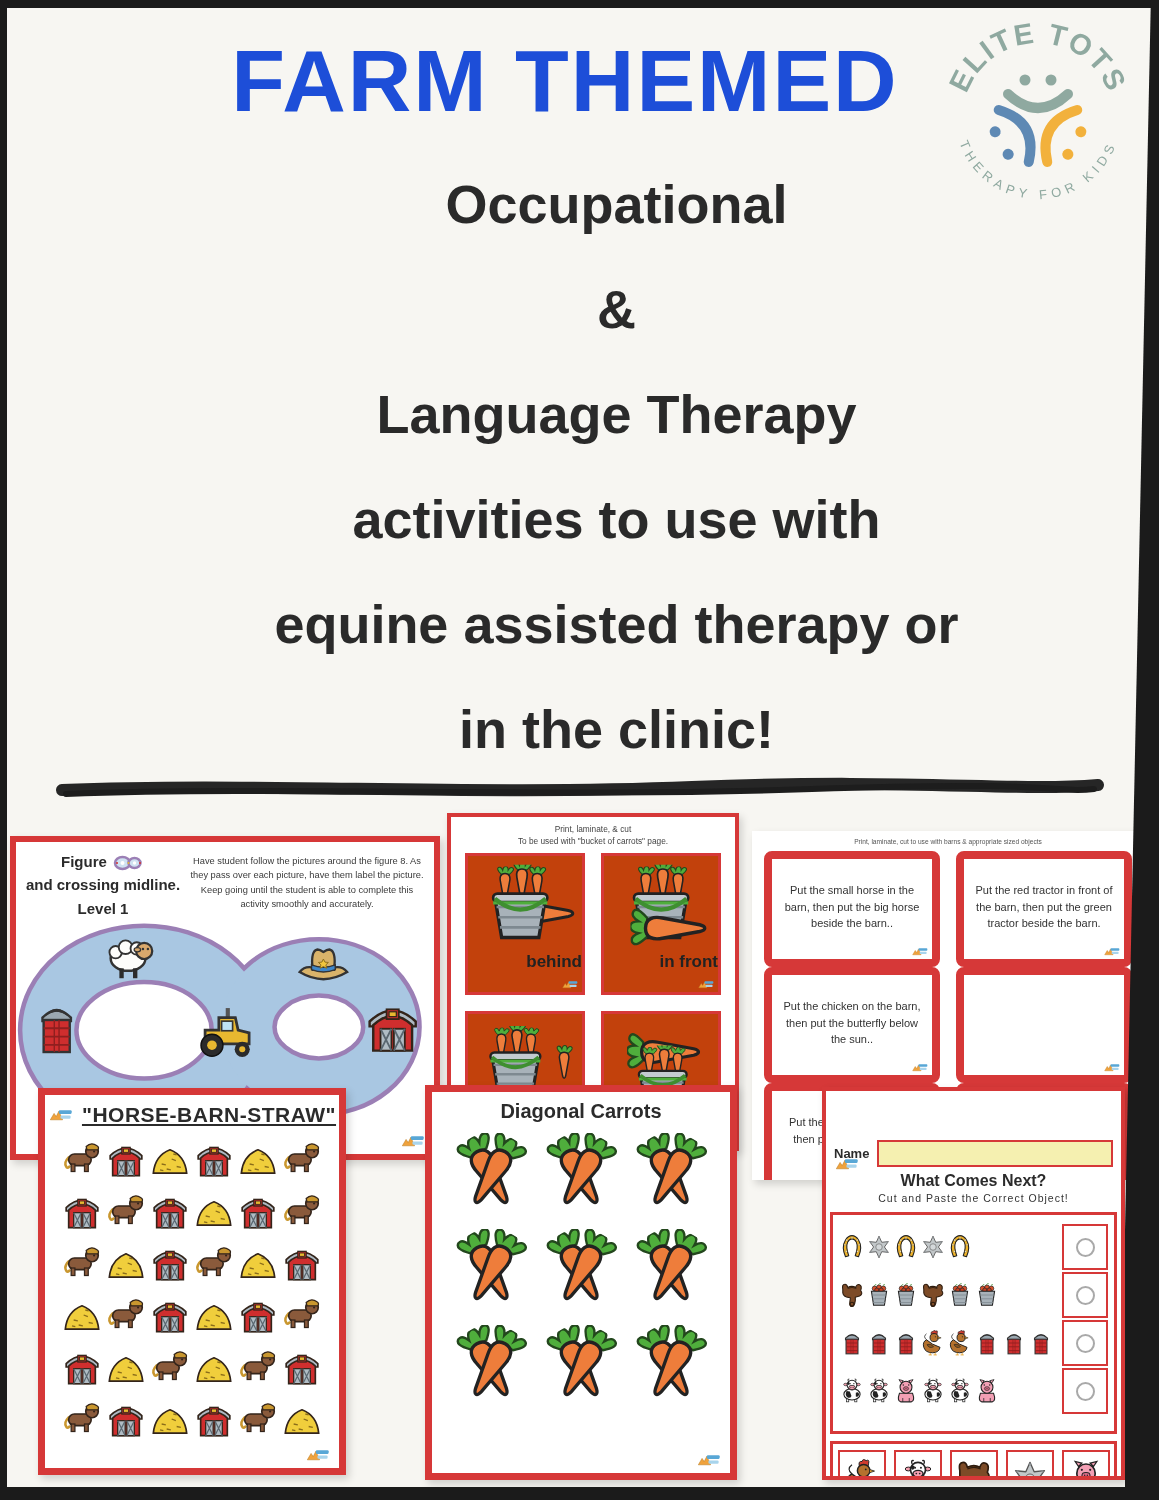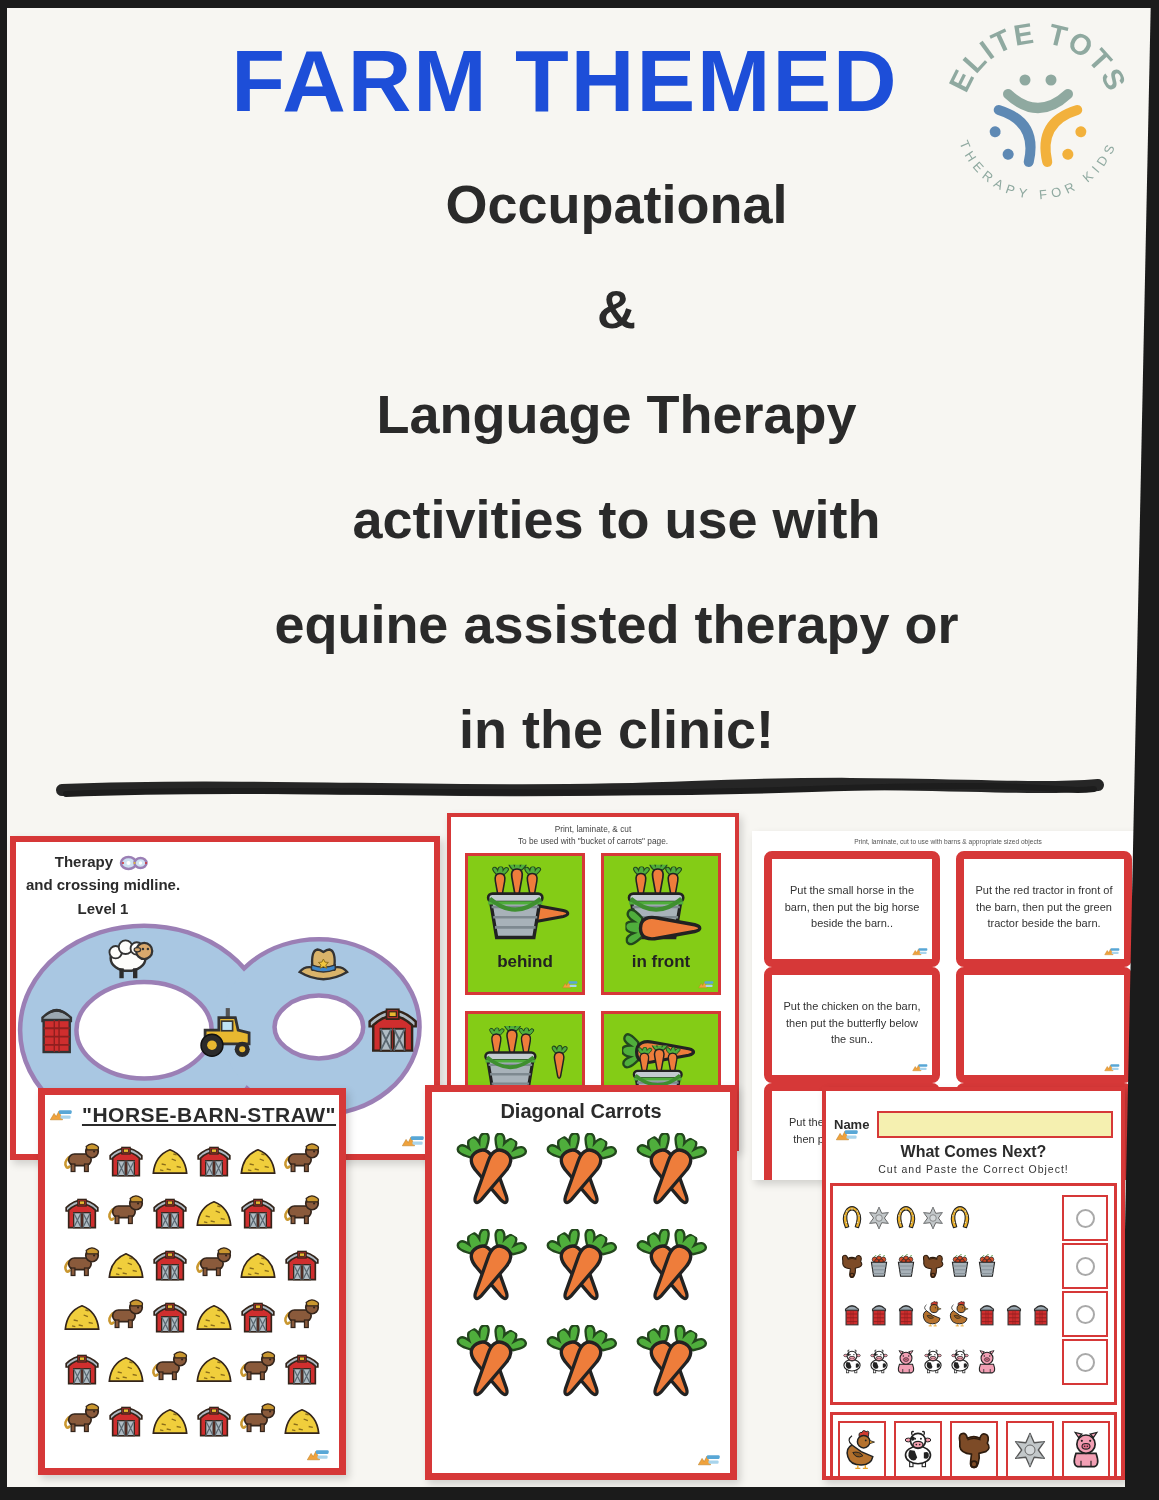--- a/index.html
+++ b/index.html
@@ -28,22 +28,22 @@
   #sheet-fig8{left:10px;top:836px;width:418px;height:312px;z-index:2;}
   .fig8-head-left{position:absolute;left:8px;top:8px;width:158px;text-align:center;
     font-size:15px;font-weight:600;line-height:1.55;}
   .fig8-instr{position:absolute;left:172px;top:12px;width:238px;font-size:9.3px;
     line-height:1.55;text-align:center;color:#3a3a3a;}
   .fig8-art{position:absolute;left:0;top:62px;}
   
   #sheet-bucket{left:447px;top:813px;width:284px;height:330px;z-index:2;border:4px solid #d63838;}
   .bucket-head{text-align:center;font-size:8.3px;line-height:1.5;padding-top:6px;color:#444;}
   .bucket-grid{display:grid;grid-template-columns:120px 120px;gap:16px 16px;justify-content:center;margin-top:5px;}
-  .bucket-card{border:3px solid #d63838;height:136px;position:relative;background:#84cc16;
-    display:flex;flex-direction:column;align-items:center;justify-content:flex-start;}
+  .bucket-card{border:3px solid #d63838;height:136px;position:relative;background:#c2410c;
+    display:flex;flex-direction:column;align-items:flex-end;justify-content:flex-start;}
   .bucket-art{width:104px;height:98px;margin-top:2px;}
   .bucket-label{font-size:17px;font-weight:600;color:#222;margin-top:-4px;}
   
   #sheet-cards{left:752px;top:831px;width:392px;height:349px;z-index:2;}
   .cards-head{text-align:center;font-size:6.6px;padding-top:7px;color:#555;}
   .cards-grid{display:grid;grid-template-columns:1fr 1fr;gap:0 16px;padding:6px 12px 0;}
   .instr-card{border:8px solid #d63838;border-radius:8px;min-height:80px;background:#fff;
     display:flex;align-items:center;justify-content:center;text-align:center;
     font-size:11px;line-height:1.5;color:#333;padding:8px 8px 12px;position:relative;}
   
@@ -52,21 +52,21 @@
   .hbs-title{font-size:21px;font-weight:700;text-decoration:underline;letter-spacing:.5px;}
   .hbs-grid{display:grid;grid-template-columns:repeat(6,40px);gap:12px 4px;justify-content:center;margin-top:12px;}
   .hbs-icon{width:40px;height:40px;}
   
   #sheet-diag{left:425px;top:1085px;width:298px;height:381px;z-index:3;border:7px solid #d63838;}
   .diag-title{text-align:center;font-size:20px;font-weight:600;margin-top:8px;}
   .diag-grid{display:grid;grid-template-columns:repeat(3,80px);gap:16px 10px;justify-content:center;margin-top:10px;}
   .diag-icon{width:80px;height:80px;}
   
   #sheet-wcn{left:822px;top:1087px;width:295px;height:385px;z-index:4;border:4px solid #d63838;}
-  .wcn-head{position:relative;padding:20px 8px 4px;}
+  .wcn-head{position:relative;padding:20px 8px 4px;margin-top:29px;}
   .name-row{display:flex;align-items:center;gap:8px;}
   .name-label{font-size:13px;font-weight:600;}
   .name-box{flex:1;height:23px;background:#f5f0b0;border:2px solid #d63838;}
   .wcn-title{text-align:center;font-size:16px;font-weight:700;margin-top:5px;}
   .wcn-sub{text-align:center;font-size:10.5px;letter-spacing:1px;margin-top:2px;color:#333;}
   .wcn-main{border:3px solid #d63838;margin:4px 4px 0;padding:6px 6px 14px;position:relative;}
   .wcn-row{display:flex;align-items:center;margin:4px 0;height:44px;}
   .wcn-icons{display:flex;align-items:center;gap:1px;}
   .wcn-icon{width:26px;height:38px;}
   .answer-box{width:42px;height:42px;border:2px solid #d63838;margin-left:auto;
@@ -299,34 +299,35 @@
 </svg>
 
 <svg class="divider" width="1056" height="32" viewBox="0 0 1056 32">
   <path d="M10,16 C200,8 420,22 640,13 S960,18 1046,11" stroke="#262626" stroke-width="12" fill="none" stroke-linecap="round"></path>
   <path d="M14,20 C240,12 500,24 760,15 S1000,20 1042,15" stroke="#1d1d1d" stroke-width="6" fill="none" stroke-linecap="round"></path>
 </svg>
 
 <div id="sheet-fig8" class="sheet redborder">
   <div class="fig8-head-left">
     <div>
-      <span>Therapy</span>
+      <span>Figure</span>
       <svg width="34" height="20" viewBox="0 0 64 40" style="vertical-align:middle">
         <ellipse cx="21" cy="20" rx="15" ry="12" fill="#cfe2f1" stroke="#9b7fb5" stroke-width="5"></ellipse>
         <ellipse cx="45" cy="20" rx="12" ry="10" fill="#cfe2f1" stroke="#9b7fb5" stroke-width="5"></ellipse>
         <circle cx="21" cy="20" r="4" fill="#fff"></circle>
           <circle cx="45" cy="20" r="3.4" fill="#fff"></circle>
         <circle cx="10" cy="20" r="2" fill="#cf2e2e"></circle>
           <circle cx="33" cy="20" r="2" fill="#e8b830"></circle>
           <circle cx="56" cy="20" r="2" fill="#cf2e2e"></circle>
       </svg>
     </div>
     <div>and crossing  midline.</div>
     <div>Level 1</div>
   </div>
+  <div class="fig8-instr">Have student follow the pictures around the figure 8. As they pass over each picture, have them label the picture. Keep going until the student is able to complete this activity smoothly and accurately.</div>
   <svg class="fig8-art" width="418" height="246" viewBox="0 0 620 380">
     <ellipse cx="185" cy="195" rx="148" ry="118" fill="none" stroke="#9b7fb5" stroke-width="94"></ellipse>
     <ellipse cx="455" cy="190" rx="112" ry="92" fill="none" stroke="#9b7fb5" stroke-width="94"></ellipse>
     <ellipse cx="185" cy="195" rx="148" ry="118" fill="none" stroke="#a9c7e2" stroke-width="80"></ellipse>
     <ellipse cx="455" cy="190" rx="112" ry="92" fill="none" stroke="#a9c7e2" stroke-width="80"></ellipse>
     <use href="#i-sheep" x="120" y="38" width="92" height="92"></use>
     <use href="#i-cowboy-hat" x="418" y="52" width="88" height="88"></use>
     <use href="#i-silo" x="6" y="148" width="88" height="88"></use>
     <use href="#i-tractor" x="258" y="148" width="102" height="102"></use>
     <use href="#i-barn" x="524" y="144" width="90" height="90"></use>

